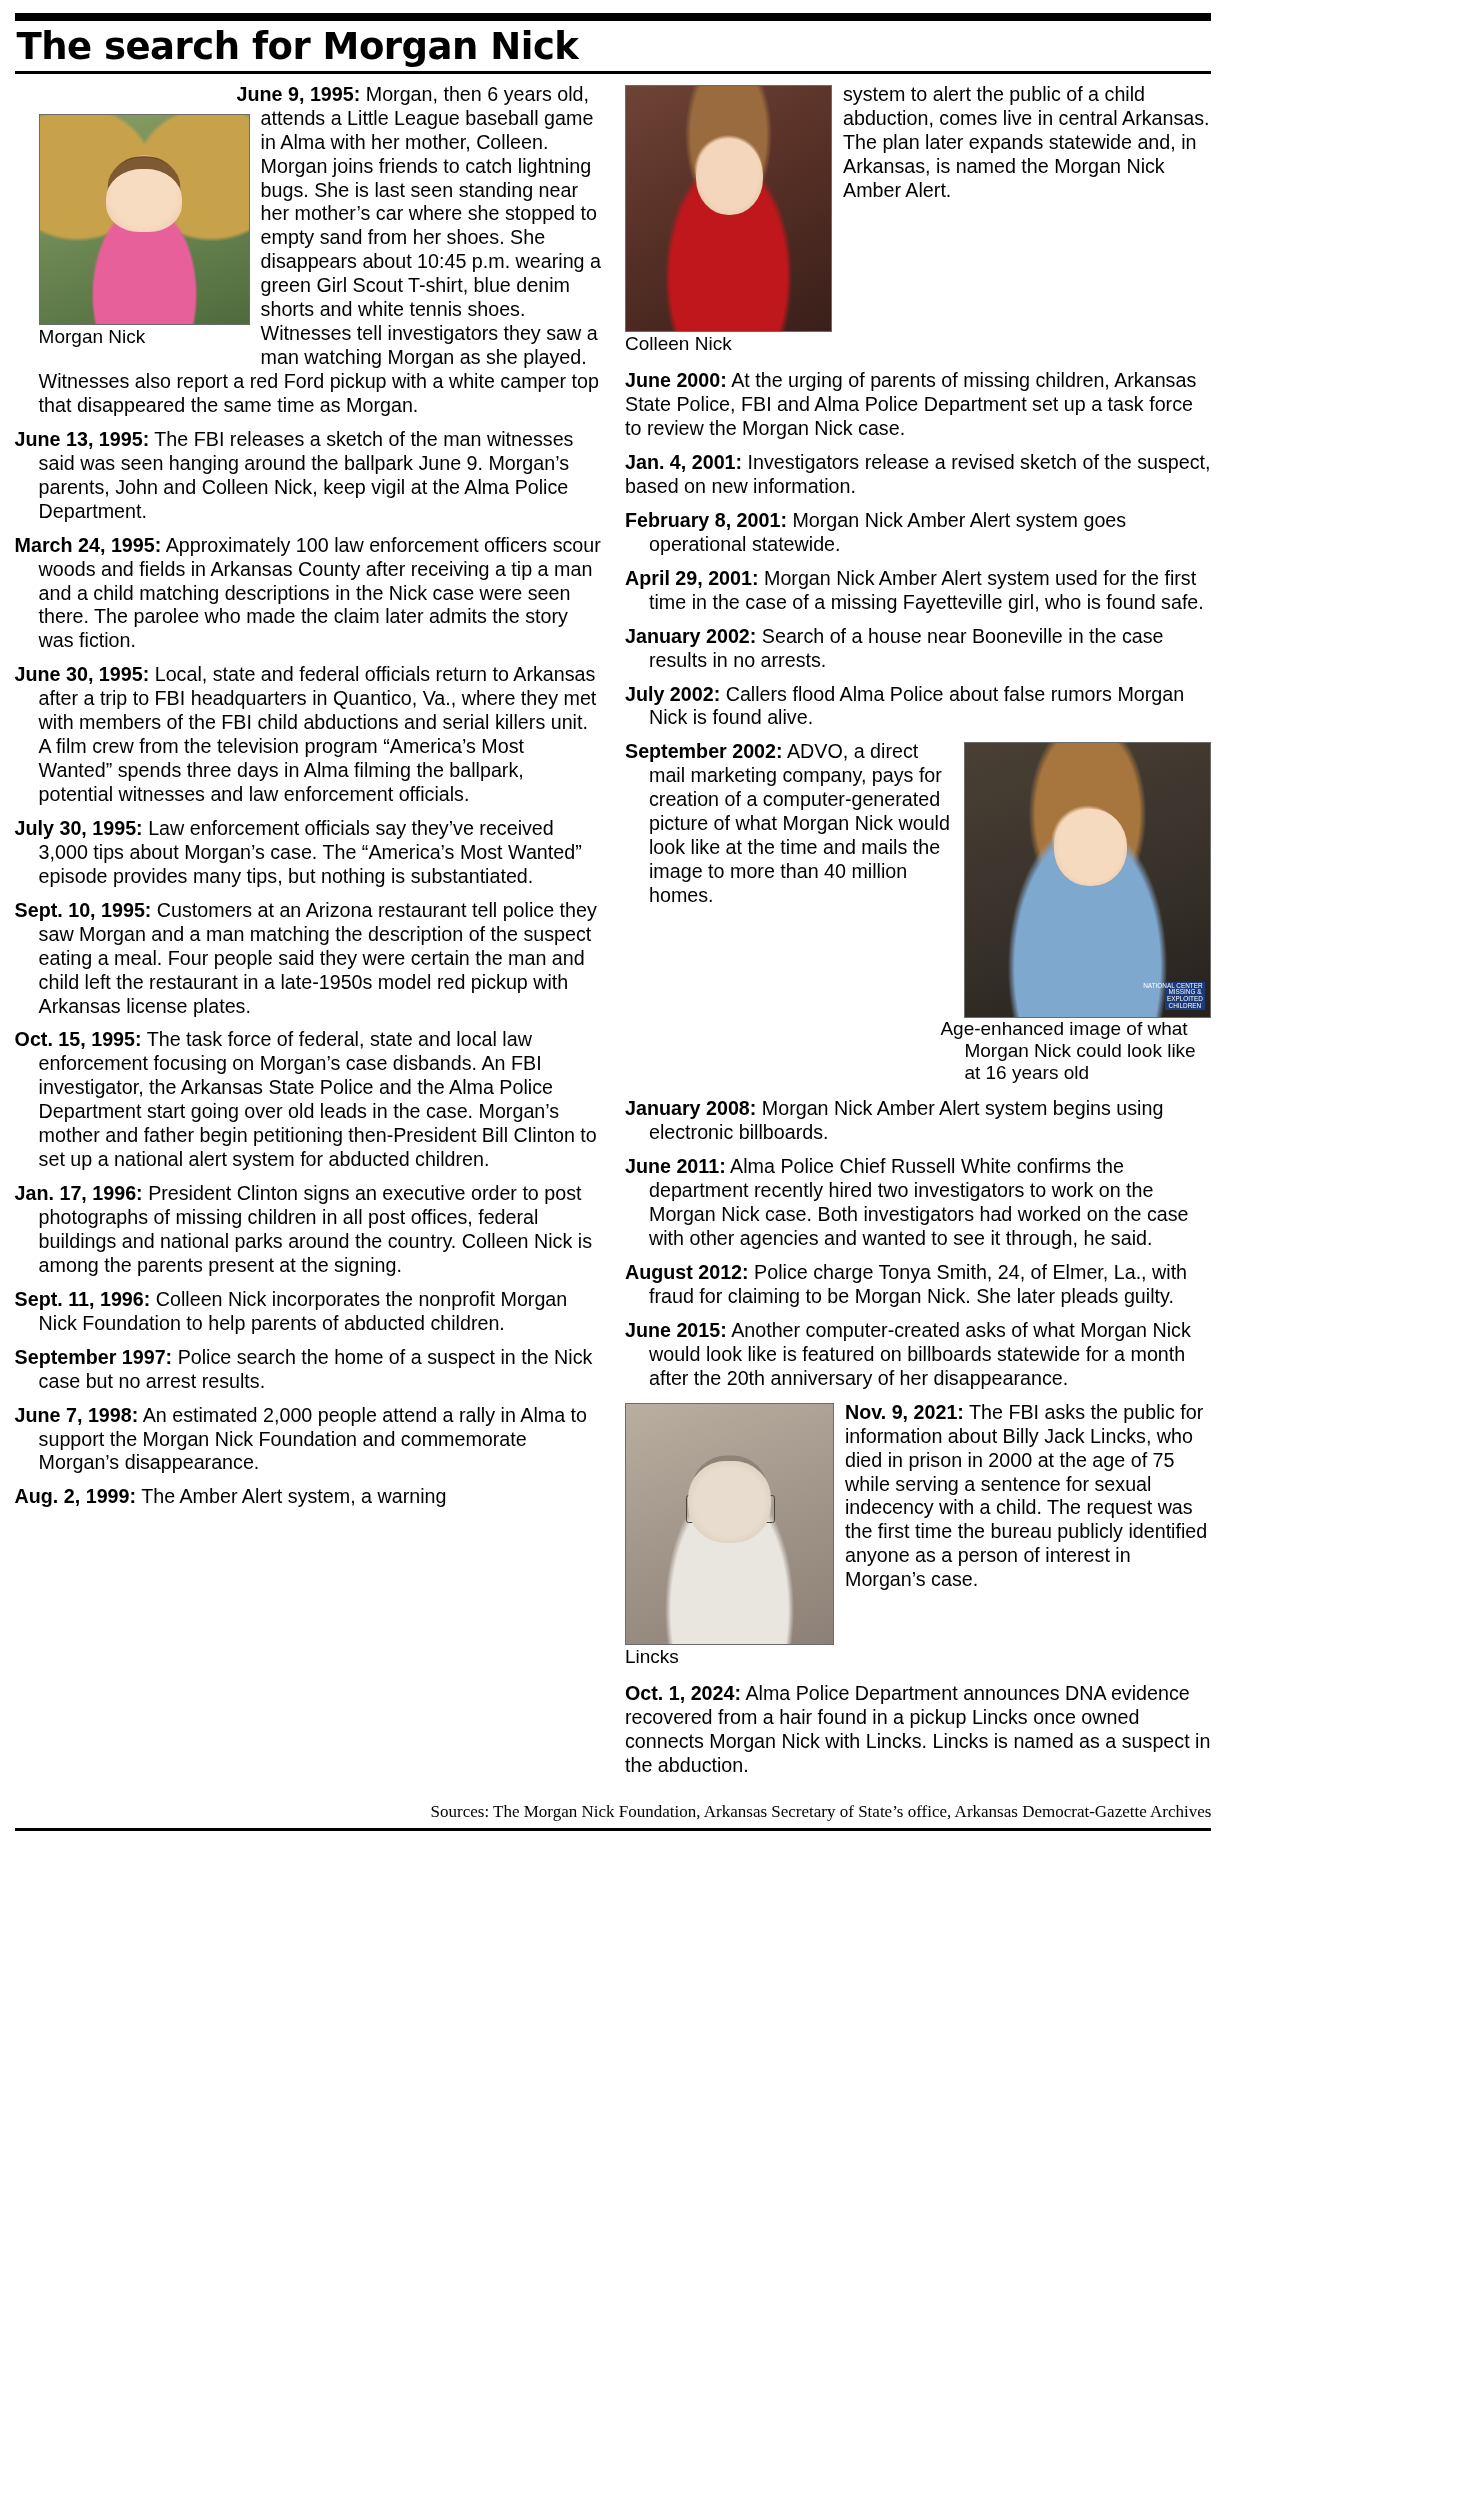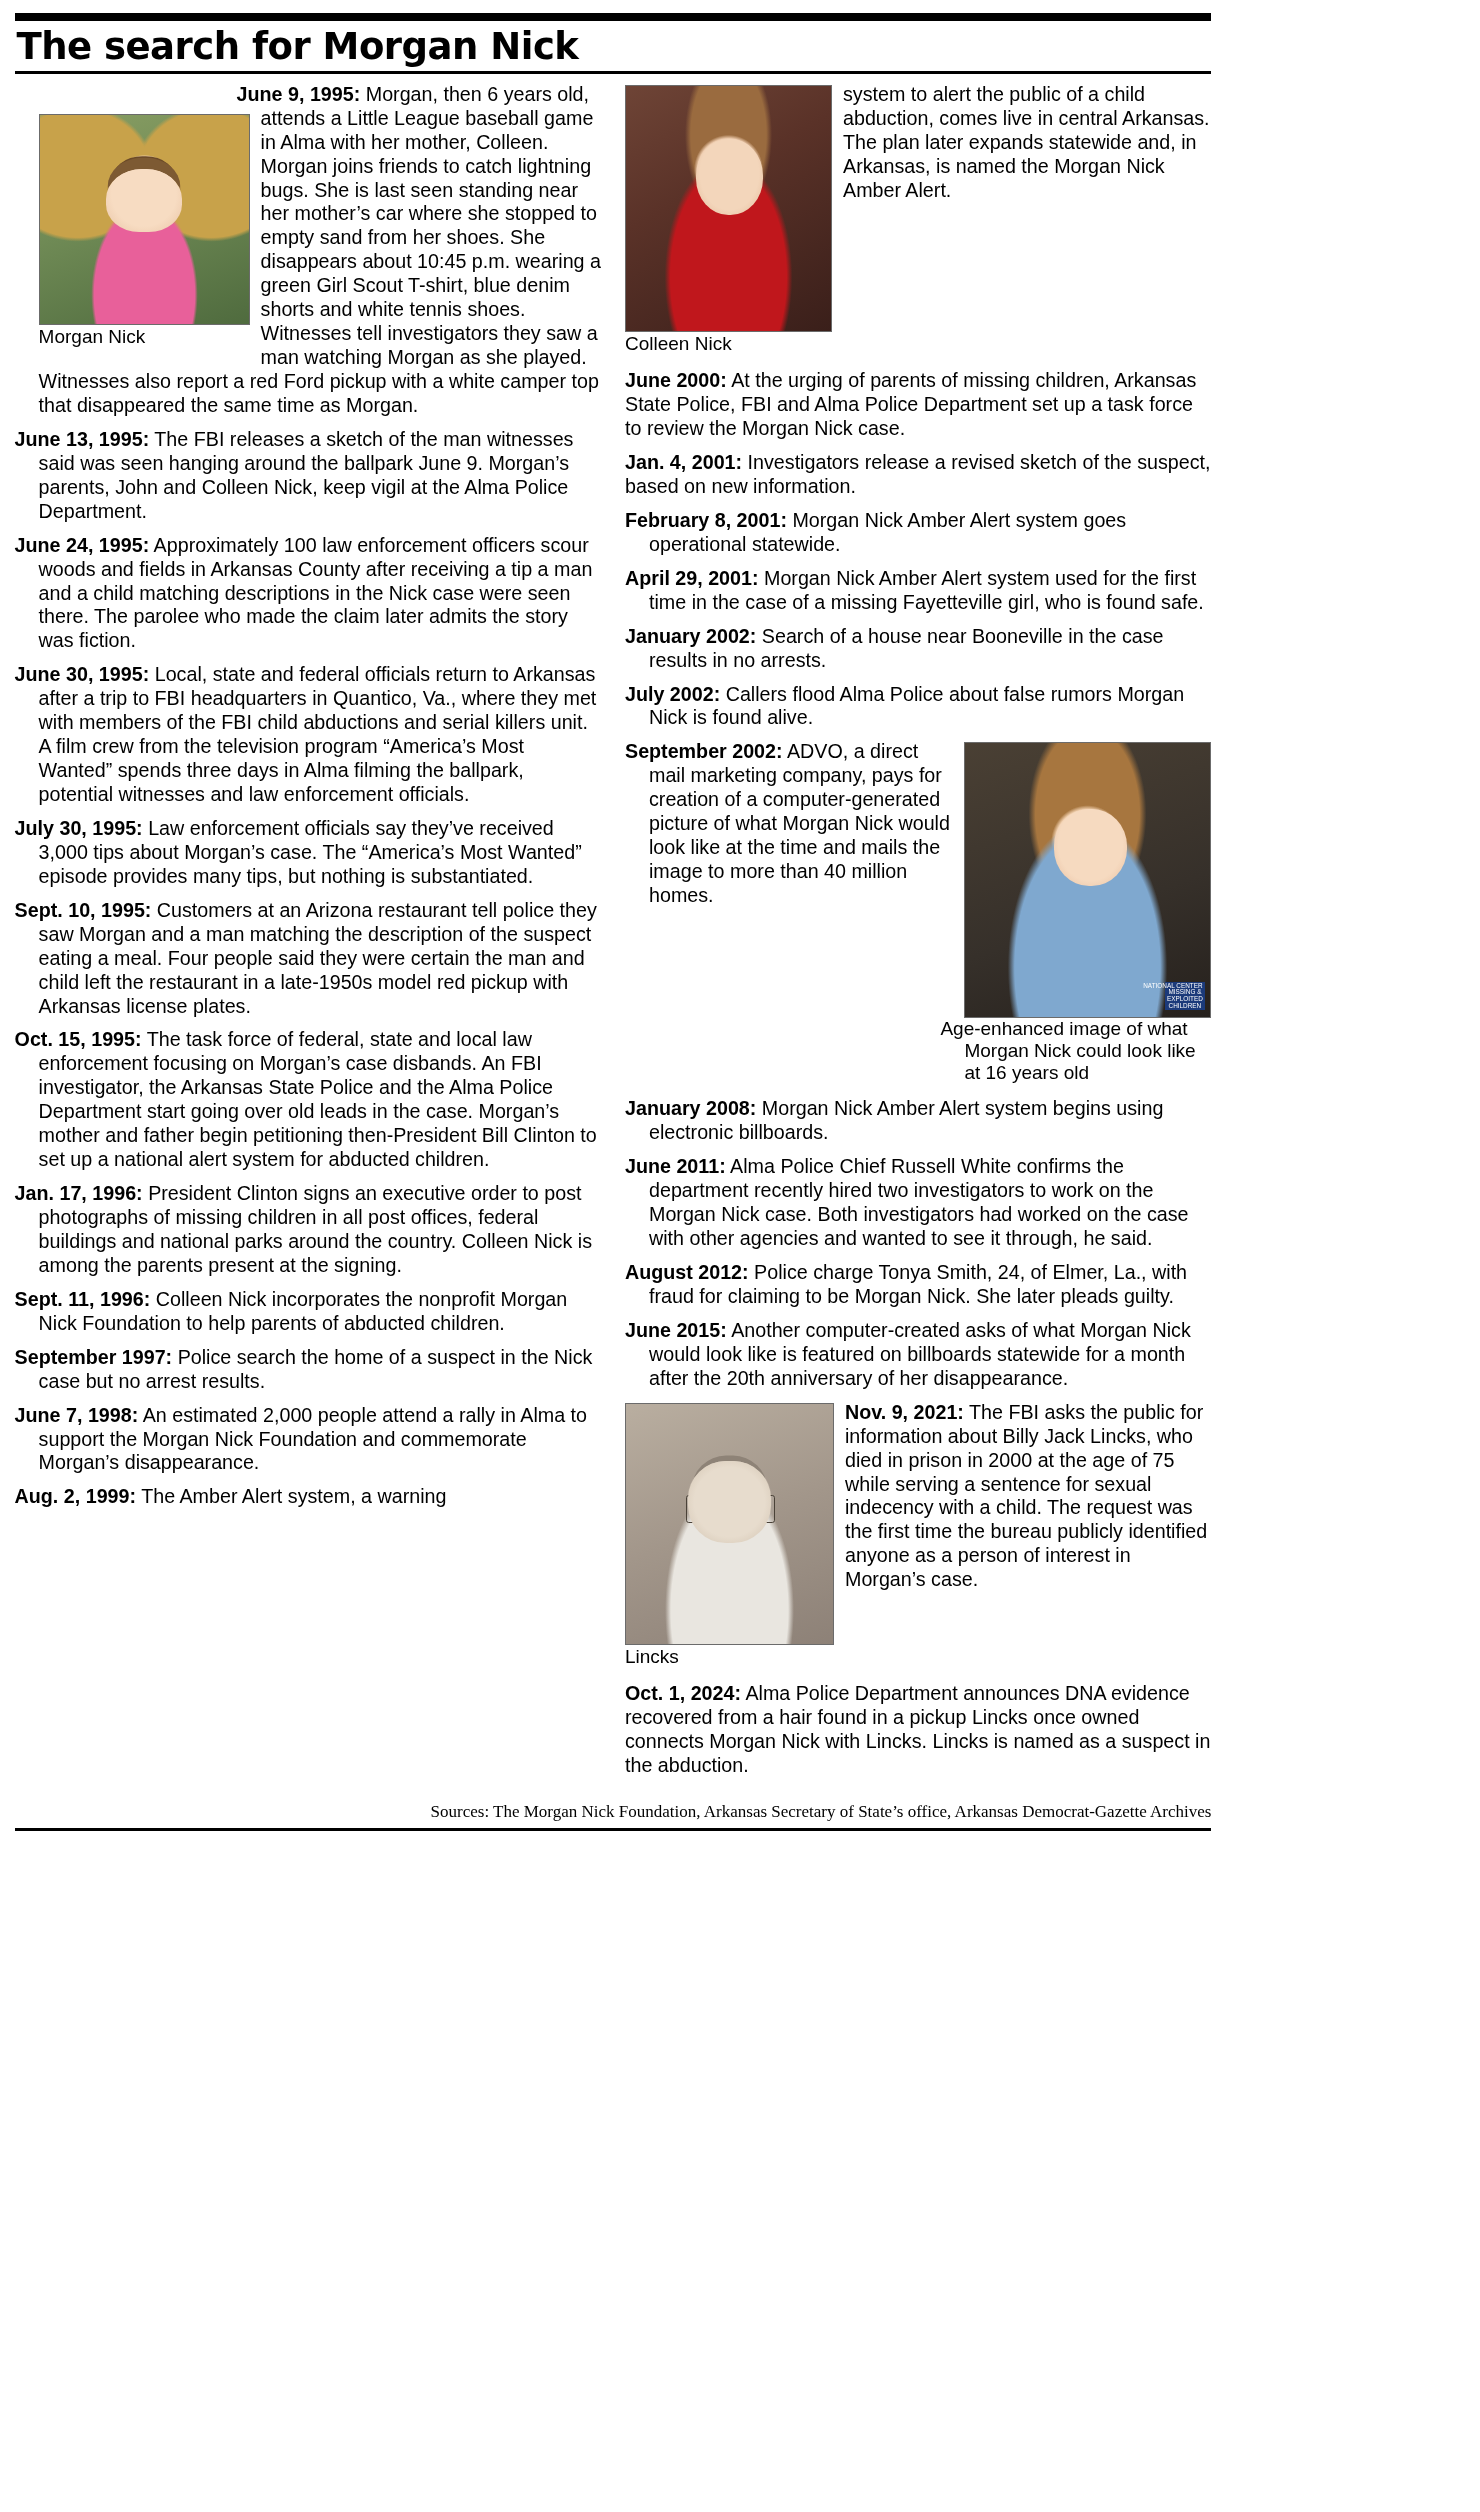--- a/index.html
+++ b/index.html
@@ -183,21 +183,21 @@
           <span class="photo photo-morgan"></span>
           <span class="caption">Morgan Nick</span>
         </span>
         <b>June 9, 1995:</b><span> Morgan, then 6 years old, attends a Little League baseball game in Alma with her mother, Colleen. Morgan joins friends to catch lightning bugs. She is last seen standing near her mother’s car where she stopped to empty sand from her shoes. She disappears about 10:45 p.m. wearing a green Girl Scout T-shirt, blue denim shorts and white tennis shoes. Witnesses tell investigators they saw a man watching Morgan as she played. Witnesses also report a red Ford pickup with a white camper top that disappeared the same time as Morgan.</span>
       </p>
 
       <p class="entry">
         <b>June 13, 1995:</b><span> The FBI releases a sketch of the man witnesses said was seen hanging around the ballpark June 9. Morgan’s parents, John and Colleen Nick, keep vigil at the Alma Police Department.</span>
       </p>
       <p class="entry">
-        <b>June 24, 1995:</b><span> Approximately 100 law enforcement officers scour woods and fields in Arkansas County after receiving a tip a man and a child matching descriptions in the Nick case were seen there. The parolee who made the claim later admits the story was fiction.</span>
+        <b>March 24, 1995:</b><span> Approximately 100 law enforcement officers scour woods and fields in Arkansas County after receiving a tip a man and a child matching descriptions in the Nick case were seen there. The parolee who made the claim later admits the story was fiction.</span>
       </p>
       <p class="entry">
         <b>June 30, 1995:</b><span> Local, state and federal officials return to Arkansas after a trip to FBI headquarters in Quantico, Va., where they met with members of the FBI child abductions and serial killers unit. A film crew from the television program “America’s Most Wanted” spends three days in Alma filming the ballpark, potential witnesses and law enforcement officials.</span>
       </p>
       <p class="entry">
         <b>July 30, 1995:</b><span> Law enforcement officials say they’ve received 3,000 tips about Morgan’s case. The “America’s Most Wanted” episode provides many tips, but nothing is substantiated.</span>
       </p>
       <p class="entry">
         <b>Sept. 10, 1995:</b><span> Customers at an Arizona restaurant tell police they saw Morgan and a man matching the description of the suspect eating a meal. Four people said they were certain the man and child left the restaurant in a late-1950s model red pickup with Arkansas license plates.</span>
       </p>

